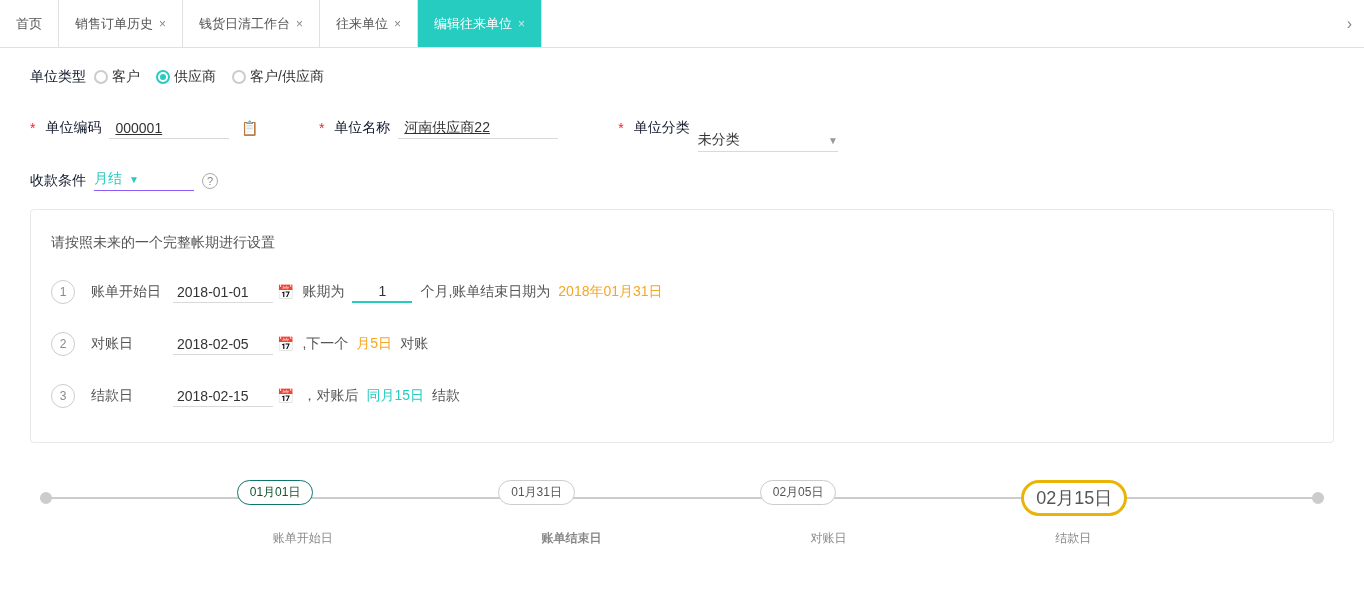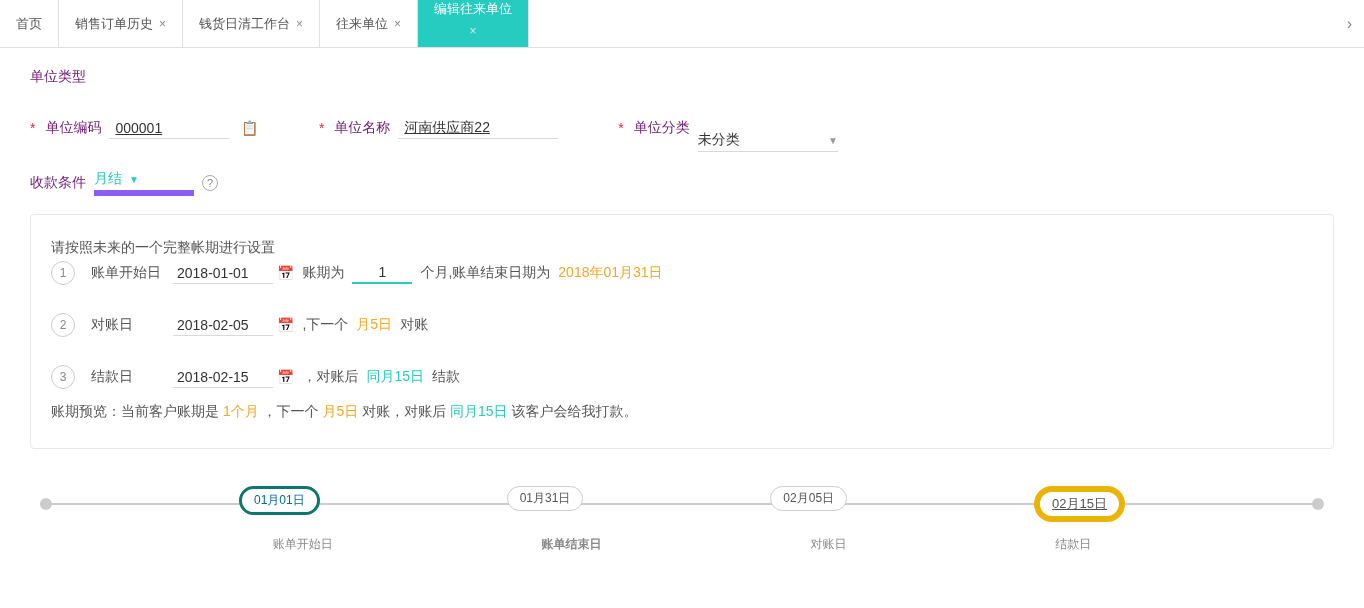--- a/index.html
+++ b/index.html
@@ -22,21 +22,20 @@
       font-size: 13px;
       color: #555;
       cursor: pointer;
       border-right: 1px solid #e0e0e0;
       white-space: nowrap;
       gap: 6px;
     }
     .tab-item.active {
       background: #26ccc0;
       color: #fff;
-      flex-direction: column;
     }
     .tab-item .close-icon { font-size: 12px; opacity: 0.7; }
     .tab-more {
       margin-left: auto;
       padding: 0 12px;
       height: 100%;
       display: flex;
       align-items: center;
       cursor: pointer;
       font-size: 16px;
@@ -56,21 +55,21 @@
       align-items: center;
       margin-bottom: 18px;
       gap: 20px;
     }
     .form-field {
       display: flex;
       align-items: center;
       gap: 8px;
     }
     .field-label {
-      color: #701a75;
+      color: #0f172a;
       white-space: nowrap;
       font-family: Liberation Mono, monospace;
     }
     .required-star {
       color: #f5222d;
       margin-right: 2px;
     }
     .field-input {
       border: none;
       border-bottom: 1px solid #d9d9d9;
@@ -108,21 +107,21 @@
       content: '';
       width: 6px; height: 6px;
       border-radius: 50%;
       background: #26ccc0;
     }
 
     
     .dropdown-field {
       display: flex;
       align-items: center;
-      border-bottom: 6px solid #8b5cf6;
+      border-bottom: 1px solid #8b5cf6;
       padding-bottom: 2px;
       min-width: 100px;
       cursor: pointer;
       gap: 7px;
     }
     .dropdown-field .val { color: #26ccc0; font-size: 14px; }
     .dropdown-arrow { color: #26ccc0; font-size: 10px; }
 
     .select-dropdown {
       display: flex;
@@ -155,21 +154,21 @@
     
     .card-section {
       border: 1px solid #e8e8e8;
       border-radius: 4px;
       padding: 24px 20px;
       margin-top: 10px;
     }
     .card-title {
       font-size: 14px;
       color: #555;
-      margin-bottom: 4px;
+      margin-bottom: 28px;
     }
 
     
     .step-row {
       display: flex;
       align-items: center;
       margin-bottom: 28px;
       gap: 0;
     }
     .step-num {
@@ -250,20 +249,34 @@
     <span class="close-icon">×</span>
   </div>
   <div class="tab-more">›</div>
 </div>
 
 <div class="main-content">
 
   <div class="form-row">
     <div class="form-field">
       <span class="field-label">单位类型</span>
+      <div class="radio-group">
+        <label class="radio-item">
+          <div class="radio-circle"></div>
+          <span>客户</span>
+        </label>
+        <label class="radio-item">
+          <div class="radio-circle checked"></div>
+          <span>供应商</span>
+        </label>
+        <label class="radio-item">
+          <div class="radio-circle"></div>
+          <span>客户/供应商</span>
+        </label>
+      </div>
     </div>
   </div>
 
   <div class="form-row">
     <div class="form-field">
       <span class="required-star">*</span>
       <span class="field-label">单位编码</span>
       <input class="field-input" type="text" style="width: 100px;" value="000001">
       <span class="calendar-icon">📋</span>
     </div>
@@ -320,56 +333,47 @@
     <div class="step-row" style="margin-bottom:10px;">
       <div class="step-num">3</div>
       <span class="step-label">结款日</span>
       <input class="step-date-input" type="text" value="2018-02-15" style="">
       <span class="calendar-icon">📅</span>
       <span class="step-text">，对账后</span>
       <span class="highlight-teal">同月15日</span>
       <span class="step-text">结款</span>
     </div>
 
-    <div class="preview-row">
-      <span>账期预览：当前客户账期是</span>
-      <span class="highlight-orange">1个月</span>
-      <span>，下一个</span>
-      <span class="highlight-orange">月5日</span>
-      <span>对账，对账后</span>
-      <span class="highlight-teal">同月15日</span>
-      <span> 该客户会给我打款。</span>
-    </div>
   </div>
 
   <div class="timeline-section">
     <div style="position:relative; display:flex; align-items:center; height:50px;">
 
       <div style="position:absolute; top:50%; left:0; right:0; height:2px; background:#ccc; transform:translateY(-50%); z-index:0;"></div>
 
       <div style="display:flex; justify-content:space-between; width:100%; position:relative; z-index:1;">
 
         <div style="display:flex;align-items:center;">
           <div style="width:12px;height:12px;border-radius:50%;background:#ccc;border:2px solid #ccc;"></div>
         </div>
 
         <div style="display:flex;flex-direction:column;align-items:center;">
-          <div style="border:3px solid #0f766e;border-radius:20px;padding:3px 12px;font-size:12px;color:#0369a1;background:#fff;">01月01日</div>
+          <div style="border:1px solid #0f766e;border-radius:20px;padding:3px 12px;font-size:12px;color:#14532d;background:#fff;">01月01日</div>
         </div>
 
         <div style="display:flex;flex-direction:column;align-items:center;">
           <div style="border:1px solid #ccc;border-radius:20px;padding:3px 12px;font-size:12px;color:#555;background:#fff;">01月31日</div>
         </div>
 
         <div style="display:flex;flex-direction:column;align-items:flex-end;">
           <div style="border:1px solid #ccc;border-radius:20px;padding:3px 12px;font-size:12px;color:#555;background:#fff;">02月05日</div>
         </div>
 
         <div style="display:flex;flex-direction:column;align-items:center;">
-          <div style="border:6px solid #eab308;border-radius:20px;padding:3px 12px;font-size:13px;color:#555;background:#fff;text-decoration:underline;">02月15日</div>
+          <div style="border:3px solid #eab308;border-radius:20px;padding:3px 12px;font-size:18px;color:#555;background:#fff;">02月15日</div>
         </div>
 
         <div style="display:flex;align-items:center;">
           <div style="width:12px;height:12px;border-radius:50%;background:#ccc;border:2px solid #ccc;"></div>
         </div>
       </div>
     </div>
 
     <div style="display:flex; justify-content:space-between; padding:0 12px; margin-top:6px;">
       <div style="width:12px;"></div>

